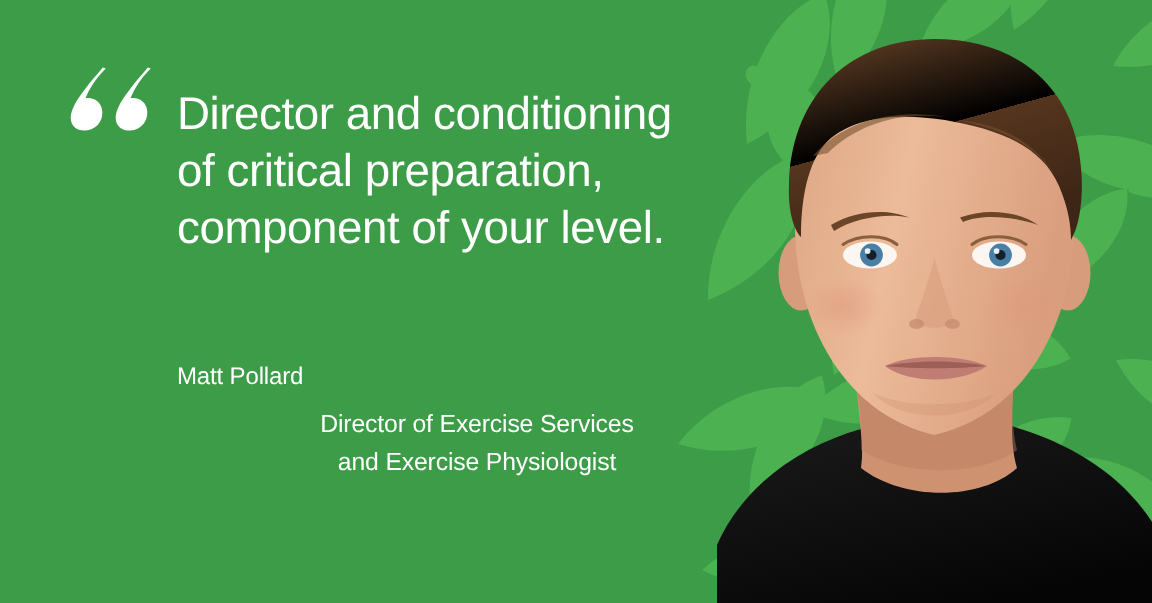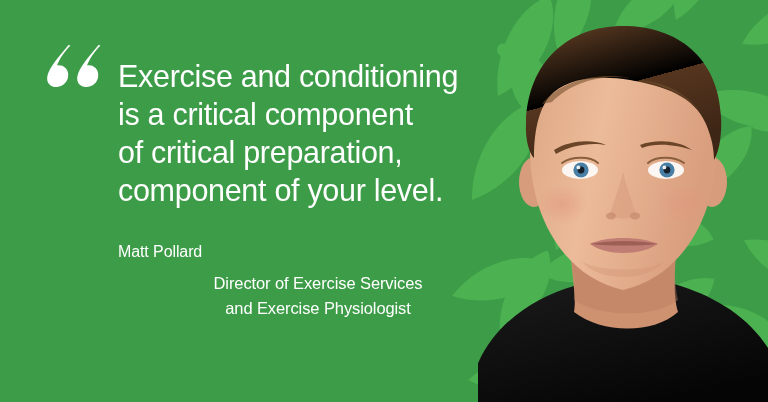--- a/index.html
+++ b/index.html
@@ -230,22 +230,21 @@
   </div>
 
   <svg id="quote-mark" viewBox="0 0 60 44" aria-hidden="true">
     <path d="M23.5,1 C16,10 7,20 3.5,28.5 C-0.5,38 5,43.5 12,43 C19,42.5 23.5,37 23.2,30.5
              C22.9,24 17.5,20.5 12,21.5 C14.5,15 19.5,7.5 25.5,1.6 Z" fill="#ffffff"></path>
     <path d="M53.5,1 C46,10 37,20 33.5,28.5 C29.5,38 35,43.5 42,43 C49,42.5 53.5,37 53.2,30.5
              C52.9,24 47.5,20.5 42,21.5 C44.5,15 49.5,7.5 55.5,1.6 Z" fill="#ffffff"></path>
   </svg>
 
   <div id="quote-block">
-    <div class="quote-line">Exercise and conditioning</div>
-    <div class="quote-line">is a critical component</div>
+    <div class="quote-line">Director and conditioning</div>
     <div class="quote-line">of critical preparation,</div>
     <div class="quote-line">component of your level.</div>
   </div>
 
   <div id="attribution">
     <div id="author-name">Matt Pollard</div>
     <div id="author-role">
       <div class="role-line">Director of Exercise Services</div>
       <div class="role-line">and Exercise Physiologist</div>
     </div>

